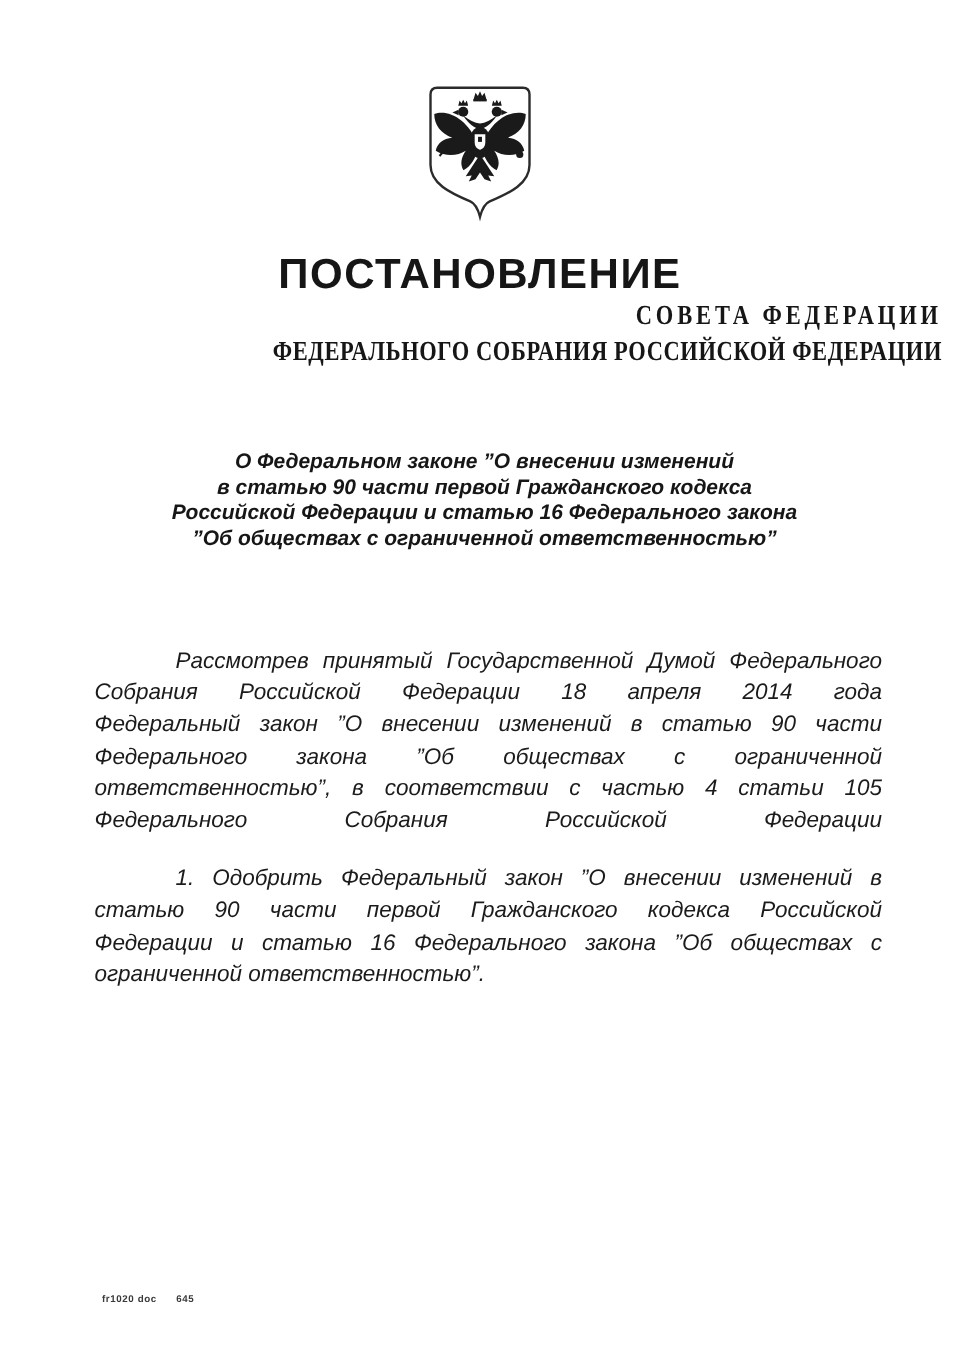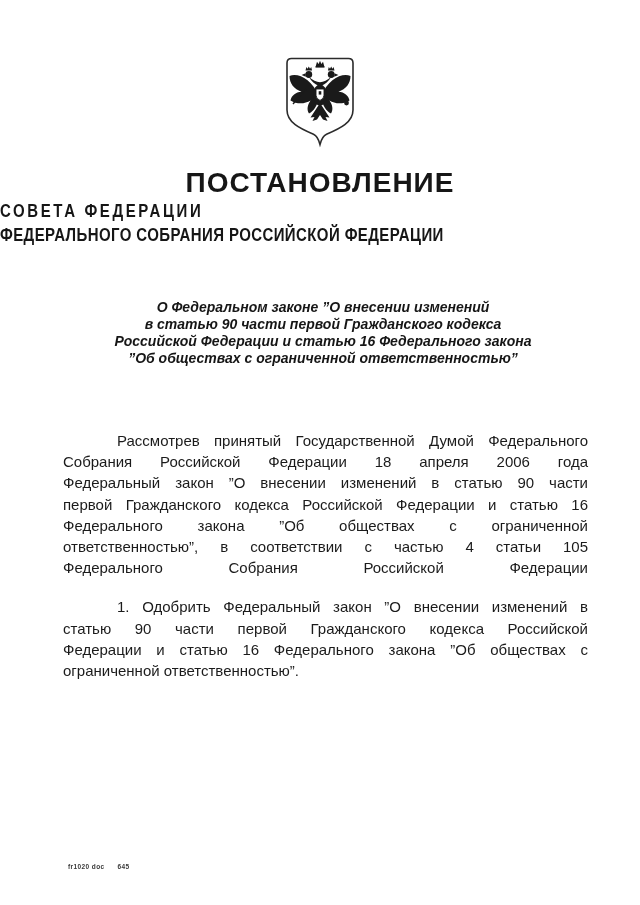--- a/index.html
+++ b/index.html
@@ -15,21 +15,21 @@
   .emblem-wrap {
     position:absolute; top:56px; left:0; right:0;
     display:flex; justify-content:center;
   }
   .doc-title {
     position:absolute; top:167px; left:0; right:0;
     text-align:center;
     font-size:28px; font-weight:700; letter-spacing:1px;
     color:#161616;
   }
-  .org-line { position:absolute; left:0; right:0; text-align:left; }
+  .org-line { position:absolute; left:0; right:12px; text-align:right;font-family:Liberation Serif, serif; }
   .org-line .inner {
     display:inline-block;
     font-weight:700;
     transform:scaleY(1.22);
     transform-origin:center;
     color:#161616;
     white-space:nowrap;
   }
   .org-line-1 { top:202px; }
   .org-line-1 .inner { font-size:15px; letter-spacing:2.6px; }
@@ -40,21 +40,21 @@
     text-align:center;
     font-size:14px; font-weight:700; line-height:16.9px;
     color:#161616;
     font-style:italic;
   }
   .body-text {
     position:absolute; top:430px; left:63px; width:525px;
     font-size:15px; line-height:21.2px;
     color:#1b1b1b;
   }
-  .jline { text-align:justify; text-align-last:justify; white-space:normal; }
+  .jline { text-align:justify; text-align-last:justify; white-space:normal;font-style:italic; }
   .jline.last { text-align-last:left; }
   .jline.indent { padding-left:54px; }
   .resolve-line { font-weight:700; letter-spacing:0.5px; }
   .para-2 { margin-top:18px; }
   .doc-footer {
     position:absolute; top:863px; left:68px;
     font-size:6.5px; letter-spacing:0.4px; color:#3a3a3a;
     font-weight:700;
   }
   .doc-footer .page-ref { margin-left:13px; }
@@ -108,23 +108,22 @@
   <div class="subject">
     <div>О Федеральном законе ”О внесении изменений</div>
     <div>в статью 90 части первой Гражданского кодекса</div>
     <div>Российской Федерации и статью 16 Федерального закона</div>
     <div>”Об обществах с ограниченной ответственностью”</div>
   </div>
 
   <div class="body-text">
     <div class="para-1">
       <div class="jline indent">Рассмотрев принятый Государственной Думой Федерального</div>
-      <div class="jline">Собрания Российской Федерации 18 апреля 2006 года</div>
+      <div class="jline">Собрания Российской Федерации 18 апреля 2014 года</div>
       <div class="jline">Федеральный закон ”О внесении изменений в статью 90 части</div>
-      <div class="jline">первой Гражданского кодекса Российской Федерации и статью 16</div>
       <div class="jline">Федерального закона ”Об обществах с ограниченной</div>
       <div class="jline">ответственностью”, в соответствии с частью 4 статьи 105</div>
       <div class="jline">Федерального Собрания Российской Федерации</div>
     </div>
     <div class="para-2">
       <div class="jline indent">1. Одобрить Федеральный закон ”О внесении изменений в</div>
       <div class="jline">статью 90 части первой Гражданского кодекса Российской</div>
       <div class="jline">Федерации и статью 16 Федерального закона ”Об обществах с</div>
       <div class="jline last">ограниченной ответственностью”.</div>
     </div>

